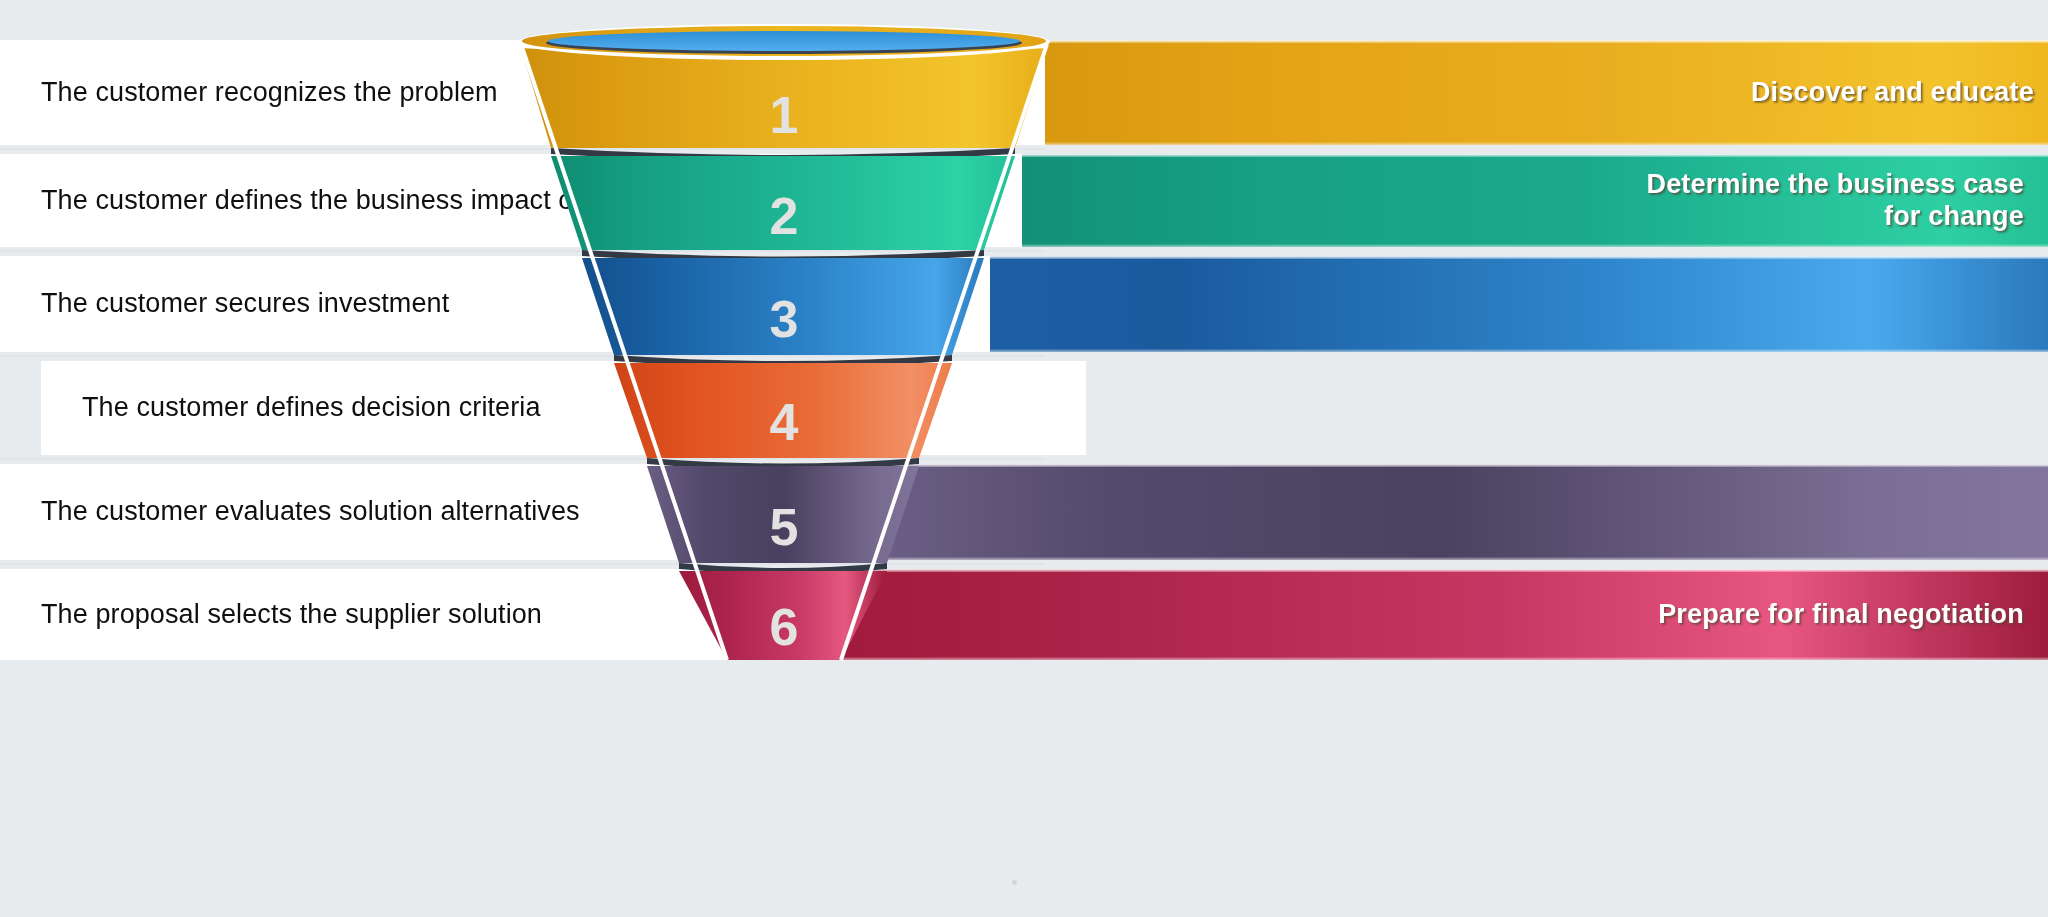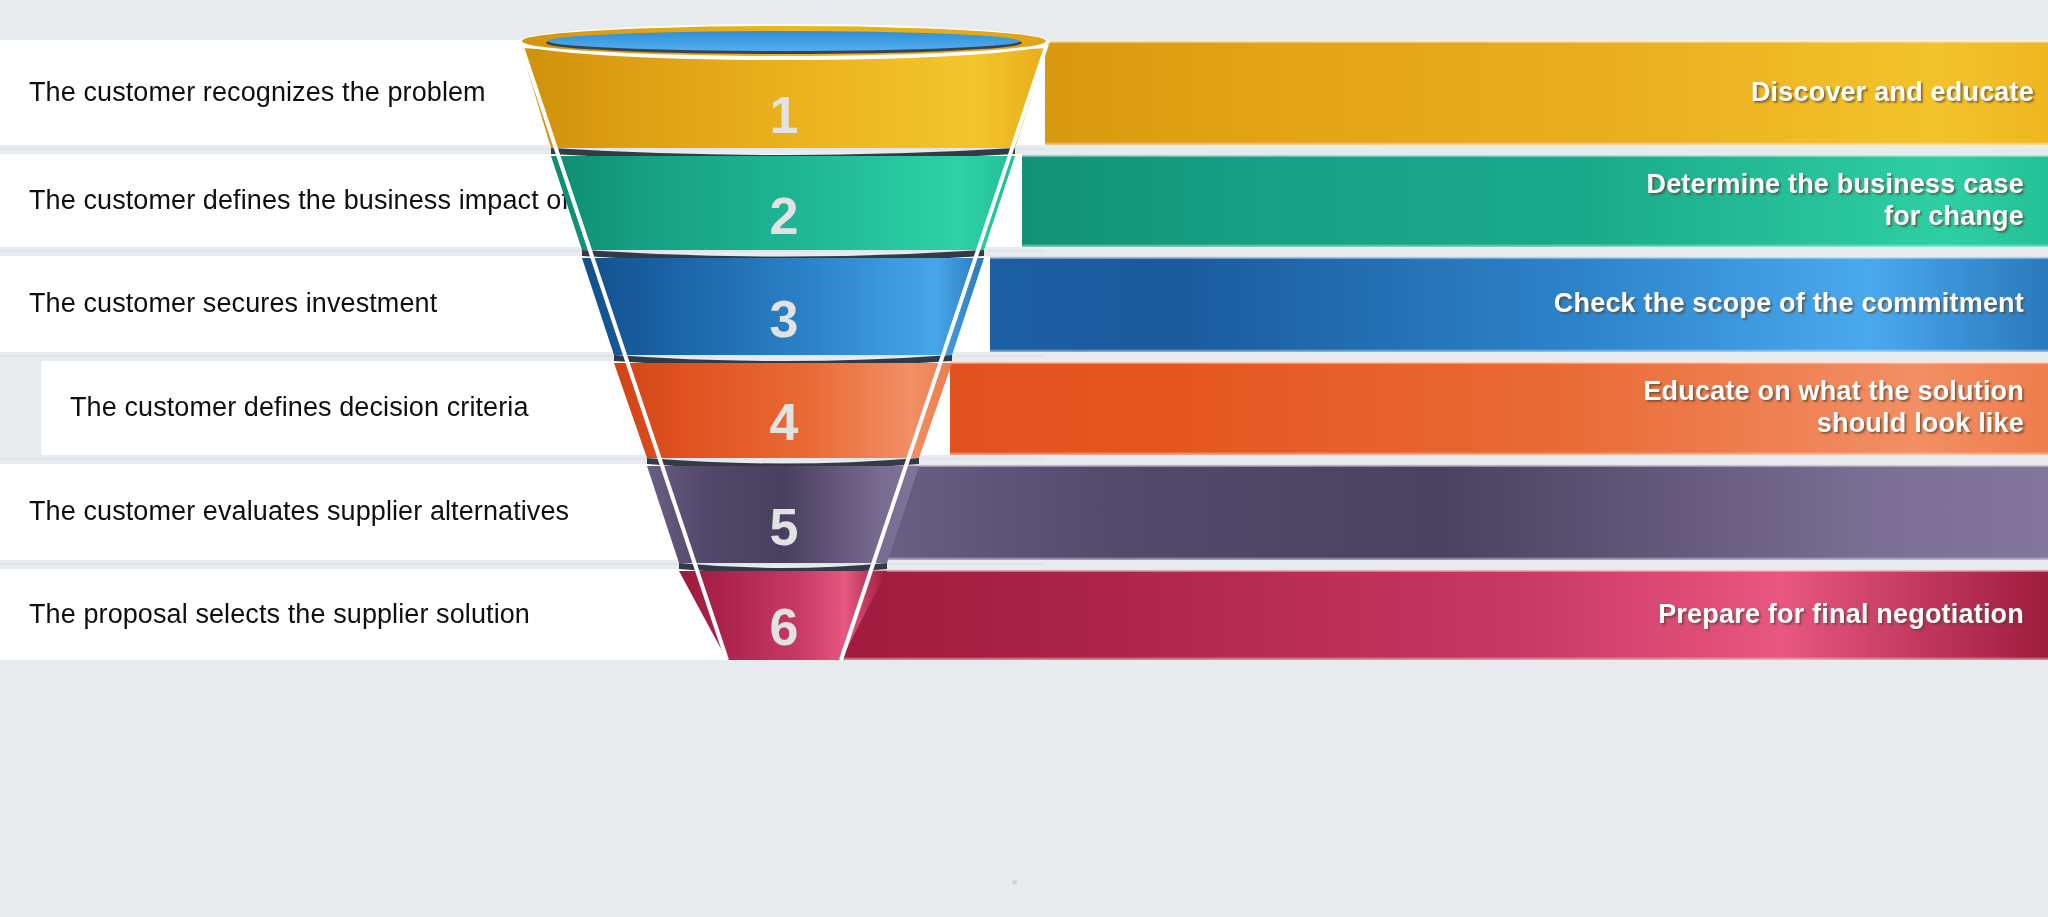--- a/index.html
+++ b/index.html
@@ -13,21 +13,21 @@
   #stage{position:absolute;inset:0;width:2048px;height:917px;}
 
   
   .left-col{position:absolute;left:0;top:0;width:1045px;height:917px;}
   .lrow{
     position:absolute;left:0;width:1045px;
     background:#ffffff;
     display:flex;align-items:center;
   }
   .lrow .ltext{
-    padding-left:29px;
+    padding-left:41px;
     font-size:27px;
     line-height:1.32;
     color:#0f0f0f;
     font-weight:400;
     letter-spacing:0.1px;
     max-width:700px;
   }
   .rowgap{position:absolute;left:0;width:1045px;height:9px;background:#e7ebee;}
   .rowgap .hair{position:absolute;left:0;right:0;top:3px;height:2px;background:#dfe5ea;}
 
@@ -101,21 +101,21 @@
       </div>
 
     <div class="lrow" style="top:361px;height:94px;margin-left:41px;">
       <div class="ltext">The customer defines decision criteria</div>
     </div>
     <div class="rowgap" style="top:455px;">
         <div class="hair"></div>
       </div>
 
     <div class="lrow" style="top:464px;height:96px;">
-      <div class="ltext">The customer evaluates supplier alternatives</div>
+      <div class="ltext">The customer evaluates solution alternatives</div>
     </div>
     <div class="rowgap" style="top:560px;">
         <div class="hair"></div>
       </div>
 
     <div class="lrow" style="top:569px;height:91px;">
       <div class="ltext">The proposal selects the supplier solution</div>
     </div>
 
   </div>
@@ -133,31 +133,23 @@
                 background:linear-gradient(to right,#129176 0%,#17a185 25%,#1aaa8b 55%,#2ecfa3 90%,#24c096 100%);justify-content:flex-end;">
       <div class="topedge"></div>
       <div class="btext">Determine the business case
 for change</div>
       <div class="botedge"></div>
     </div>
 
     <div class="band" style="top:256px;height:96px;left:990px;width:1058px;
                 background:linear-gradient(to right,#1d5fa3 0%,#1a5b9e 18%,#2f86cc 58%,#4aa9ed 83%,#2a79bd 100%);">
       <div class="topedge"></div>
-      <div class="btext">Check the scope of the commitment</div>
-      <div class="botedge"></div>
-    </div>
-
-    <div class="band" style="top:361px;height:94px;left:950px;width:1098px;
-                background:linear-gradient(to right,#e2521f 0%,#e5561f 20%,#e96a35 55%,#f28f64 88%,#ef7d4c 100%);">
-      <div class="topedge"></div>
-      <div class="btext">Educate on what the solution
-should look like</div>
-      <div class="botedge"></div>
-    </div>
+      <div class="botedge"></div>
+    </div>
+
 
     <div class="band" style="top:464px;height:96px;left:878px;width:1170px;
                 background:linear-gradient(to right,#6b5f85 0%,#544a6c 20%,#4b4160 48%,#7a6e94 85%,#82769d 100%);">
       <div class="topedge"></div>
       <div class="botedge"></div>
     </div>
 
     <div class="band" style="top:569px;height:91px;left:838px;width:1210px;
                 background:linear-gradient(to right,#a01b3e 0%,#ac2449 22%,#c73763 55%,#e85781 78%,#9e1c3e 100%);">
       <div class="topedge"></div>

